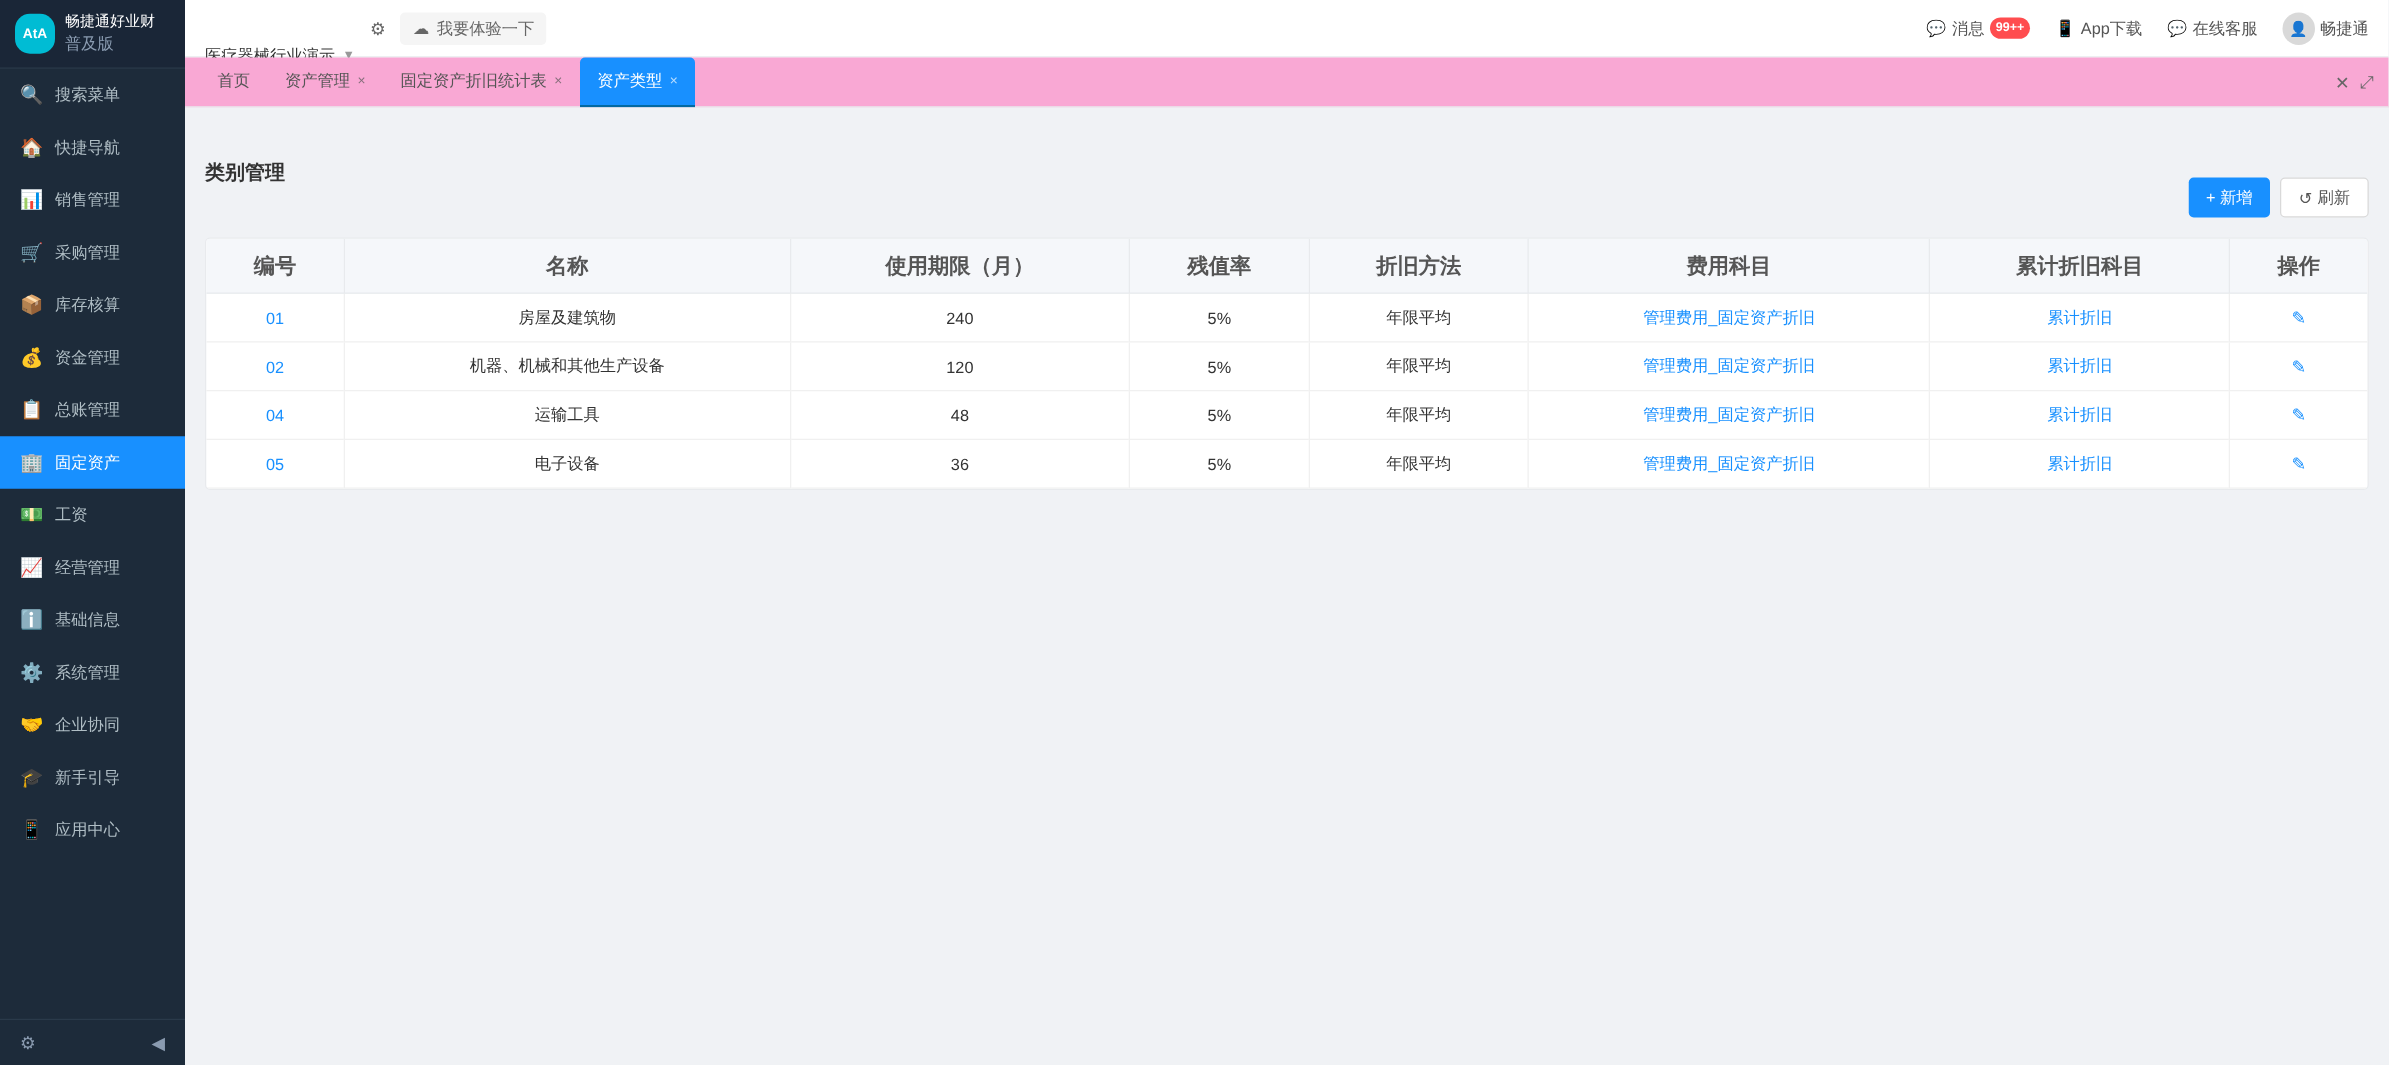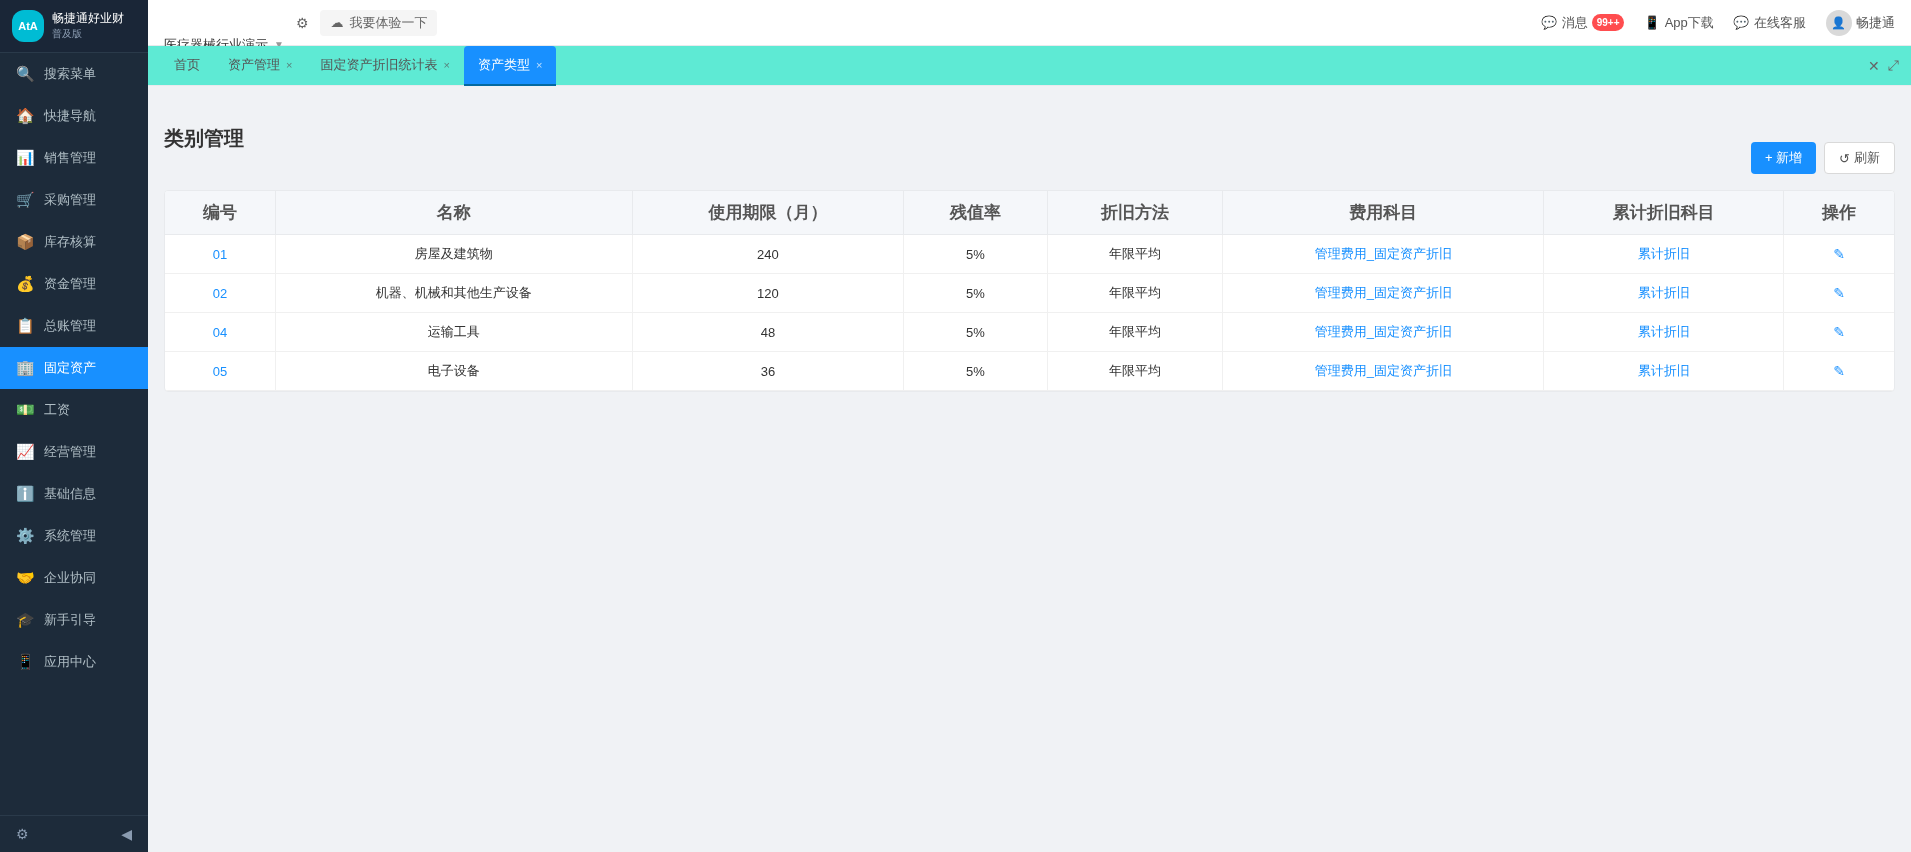--- a/index.html
+++ b/index.html
@@ -24,21 +24,21 @@
       border-bottom: 1px solid #2a3a4a;
     }
     .sidebar-logo-icon {
       width: 32px; height: 32px;
       background: #00bcd4;
       border-radius: 12px;
       display: flex; align-items: center; justify-content: center;
       color: white; font-size: 11px; font-weight: bold;
     }
     .sidebar-logo-text { font-size: 12px; color: #fff; line-height: 1.3; }
-    .sidebar-logo-sub { font-size: 10px; color: #8a9bb0; }
+    .sidebar-logo-sub { font-size: 13px; color: #8a9bb0; }
     .sidebar-scroll { flex: 1; overflow-y: auto; }
     .sidebar-scroll::-webkit-scrollbar { width: 3px; }
     .sidebar-scroll::-webkit-scrollbar-thumb { background: #3a4a5a; }
     .sidebar-item {
       display: flex; align-items: center; gap: 10px;
       padding: 12px 16px;
       cursor: pointer;
       color: #b0bec5;
       font-size: 13px;
       transition: background 0.2s;
@@ -91,21 +91,21 @@
     }
     .badge-plus { font-size: 10px; }
     .avatar-icon {
       width: 26px; height: 26px; background: #d9d9d9; border-radius: 50%;
       display: flex; align-items: center; justify-content: center;
       font-size: 12px; color: #666;
     }
 
     
     .tabs-bar {
-      background: #5eead4;
+      background: #f9a8d4;
       display: flex;
       align-items: center;
       padding: 0 12px;
       border-bottom: 1px solid #e8eaed;
       height: 40px;
       gap: 0;
     }
     .tab {
       display: flex; align-items: center; gap: 6px;
       padding: 0 14px;
@@ -125,21 +125,21 @@
       padding: 16px;
       overflow-y: auto;
       background: #f0f2f5;
     }
 
     
     .page-header {
       display: flex; align-items: center; justify-content: space-between;
       margin-bottom: 16px;
     }
-    .page-title { font-size: 20px; font-weight: bold; color: #333; }
+    .page-title { font-size: 16px; font-weight: bold; color: #333; }
     .page-actions { display: flex; gap: 8px; margin-top: 40px; }
     .btn-primary {
       background: #1890ff; color: #fff; border: none; border-radius: 4px;
       padding: 6px 14px; font-size: 13px; cursor: pointer;
       display: flex; align-items: center; gap: 4px;
     }
     .btn-default {
       background: #fff; color: #555; border: 1px solid #d9d9d9; border-radius: 4px;
       padding: 6px 14px; font-size: 13px; cursor: pointer;
       display: flex; align-items: center; gap: 4px;

